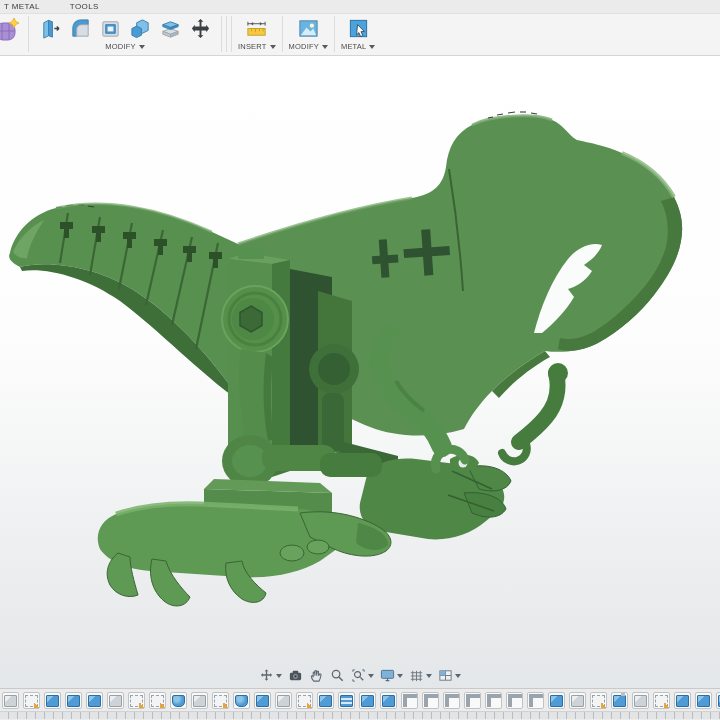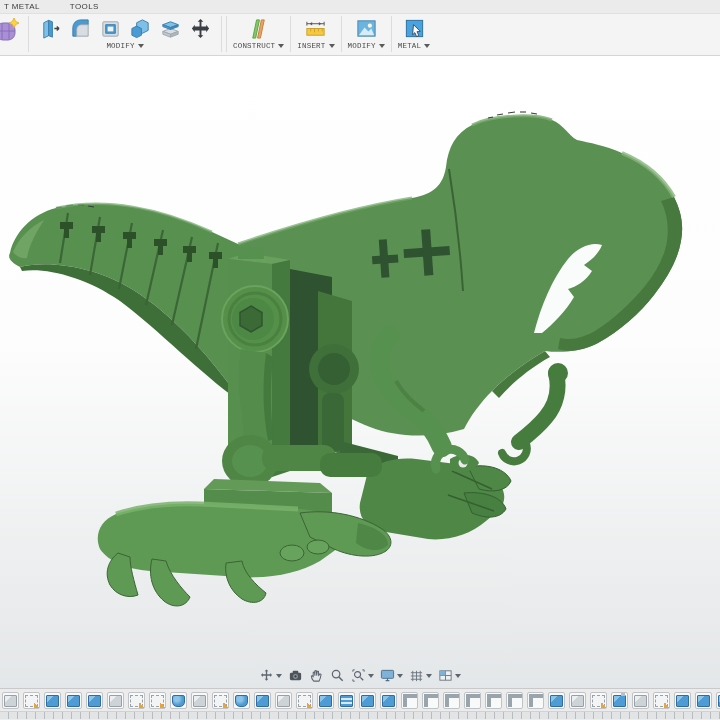--- a/index.html
+++ b/index.html
@@ -11,21 +11,21 @@
           border-bottom:1px solid #e0e0e0;display:flex;align-items:center;}
   .tab{font-size:8px;color:#3a3a3a;letter-spacing:.4px;margin-left:4px;cursor:default;}
   .tab + .tab{margin-left:30px;}
 
   
   .toolbar{position:absolute;left:0;top:14px;width:720px;height:41px;background:#f4f4f4;
            border-bottom:1px solid #d5d5d5;display:flex;align-items:flex-start;}
   .tb-lead{width:26px;height:28px;margin-top:2px;overflow:hidden;position:relative;}
   .tb-lead svg{position:absolute;left:-5px;top:0;width:26px;height:26px;}
   .tb-sep{width:1px;height:36px;background:#dcdcdc;margin:2px 2px 0 2px;}
-  .tb-group{display:flex;flex-direction:column;align-items:center;padding:2px 4px 0 4px;font-family:Liberation Mono, monospace;}
+  .tb-group{display:flex;flex-direction:column;align-items:center;padding:2px 4px 0 4px;}
   .tb-icons{display:flex;align-items:center;}
   .tb-btn{width:24px;height:24px;margin:0 3px;display:inline-flex;align-items:center;justify-content:center;cursor:pointer;}
   .tb-btn svg{width:23px;height:23px;}
   .tb-label{font-size:7.5px;color:#4a4a4a;margin-top:2px;display:flex;align-items:center;letter-spacing:.2px;}
   .dd{display:inline-block;width:0;height:0;border-left:3px solid transparent;border-right:3px solid transparent;
       border-top:4px solid #5a5a5a;margin-left:3px;}
 
   
   .viewport{position:absolute;left:0;top:56px;width:720px;height:632px;
             background:linear-gradient(#ffffff 0%,#fdfdfd 45%,#e9ebec 88%,#e4e7e9 100%);}
@@ -127,34 +127,20 @@
         </div>
       <div class="tb-label">
         <span>MODIFY</span>
           <i class="dd"></i>
       </div>
     </div>
     <div class="tb-sep"></div>
 
     <div class="tb-sep"></div>
 
-    <div class="tb-group">
-      <div class="tb-icons">
-          <span class="tb-btn">
-            <svg viewBox="0 0 24 24">
-              <path d="M6,22 L10,3 H13 L9,22 Z" fill="#84c96b" stroke="#5ba33f"></path>
-              <path d="M11,22 L15,3 H18 L14,22 Z" fill="#e8a468" stroke="#c77f3e"></path>
-            </svg>
-          </span>
-        </div>
-      <div class="tb-label">
-        <span>CONSTRUCT</span>
-          <i class="dd"></i>
-      </div>
-    </div>
     <div class="tb-sep"></div>
 
     <div class="tb-group">
       <div class="tb-icons">
           <span class="tb-btn">
             <svg viewBox="0 0 24 24">
               <path d="M3,7 h18 M3,5 v4 M21,5 v4" stroke="#555" fill="none"></path>
               <path d="M6,7 l2.5,-1.8 v3.6 Z M18,7 l-2.5,-1.8 v3.6 Z" fill="#555"></path>
               <rect x="3" y="12" width="18" height="7" fill="#f7ca3e" stroke="#c9a02c"></rect>
               <path d="M7,12 v3 M11,12 v4 M15,12 v3 M19,12 v3" stroke="#c9a02c" fill="none"></path>

